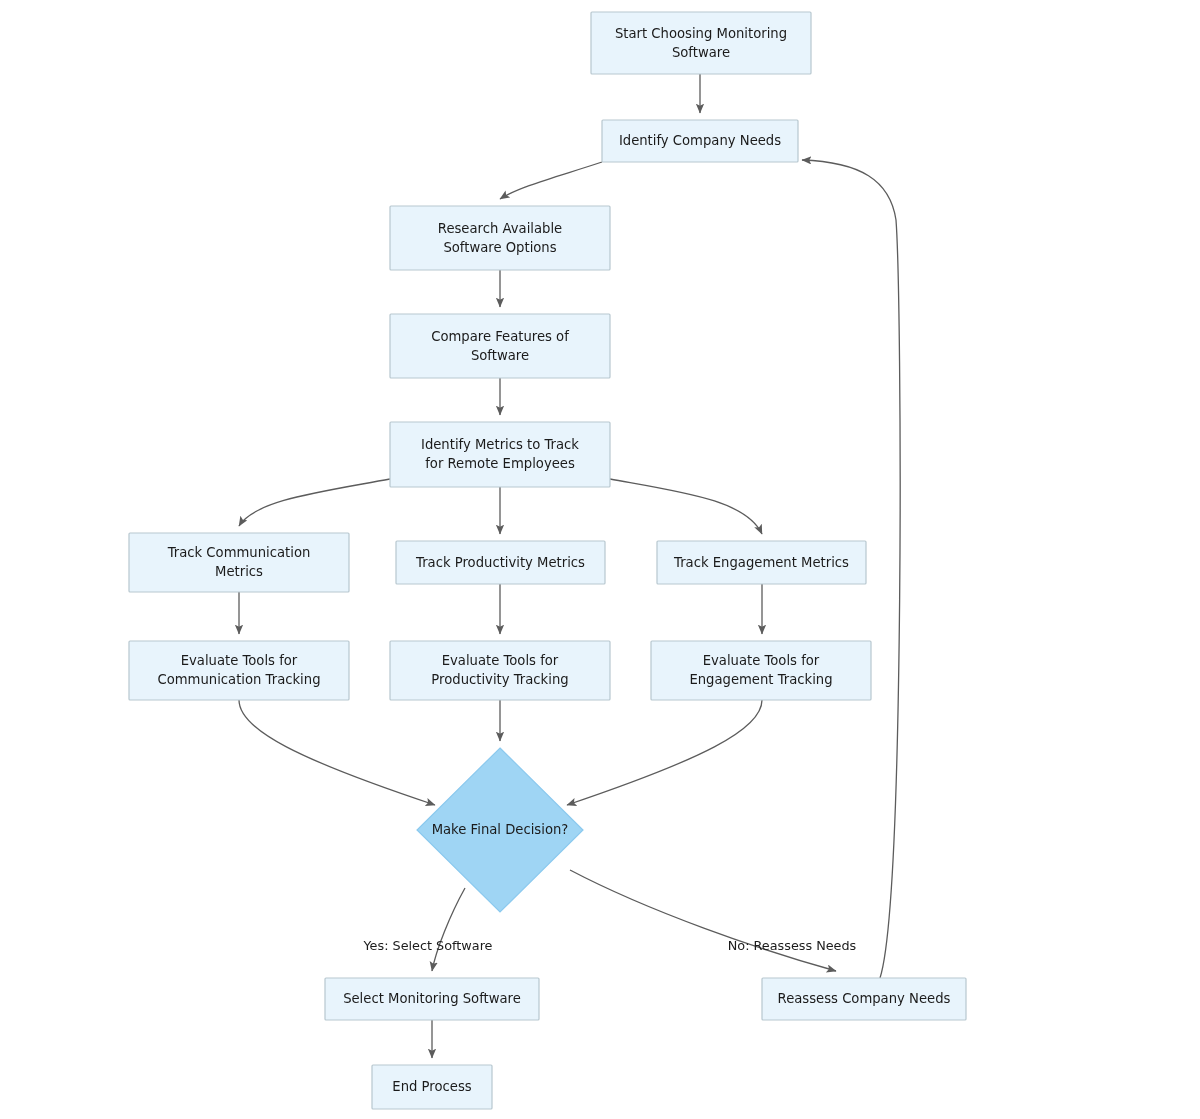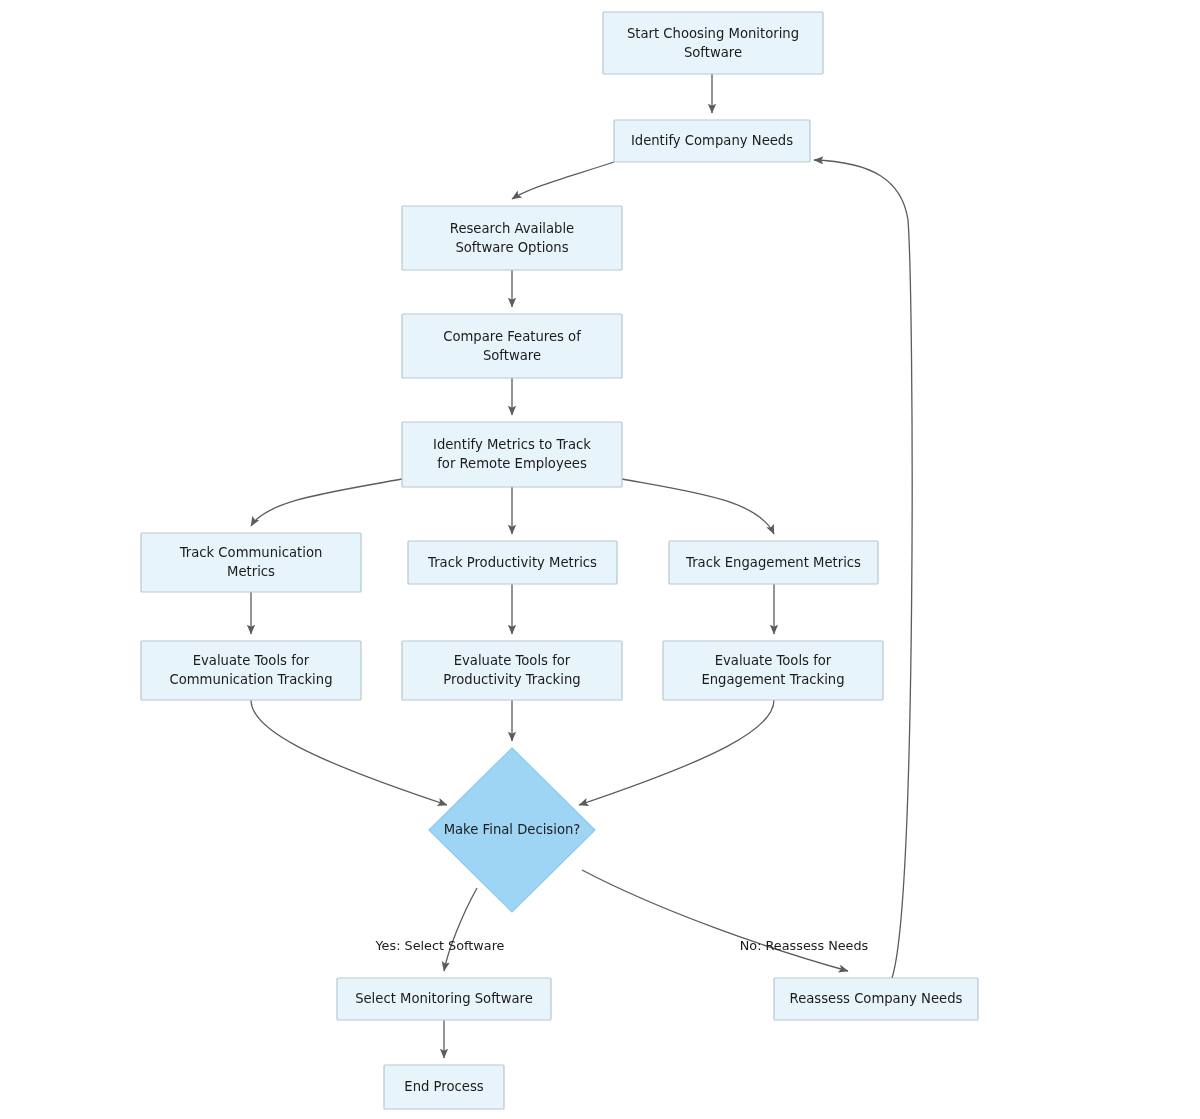--- a/index.html
+++ b/index.html
@@ -11,21 +11,20 @@
   body {
     width: 1200px;
     height: 1119px;
     font-family: "DejaVu Sans", "Liberation Sans", sans-serif;
     overflow: hidden;
   }
   #flowchart-root {
     position: relative;
     width: 1112px;
     height: 1119px;
-    padding-left: 12px;
   }
   svg#flow-svg {
     display: block;
     width: 1200px;
     height: 1119px;
   }
   .node-rect {
     fill: #e8f4fc;
     stroke: #b7c7cf;
     stroke-width: 1.2;

